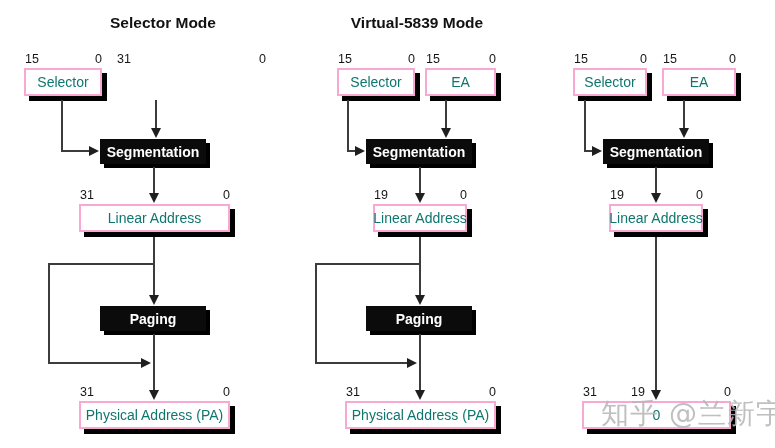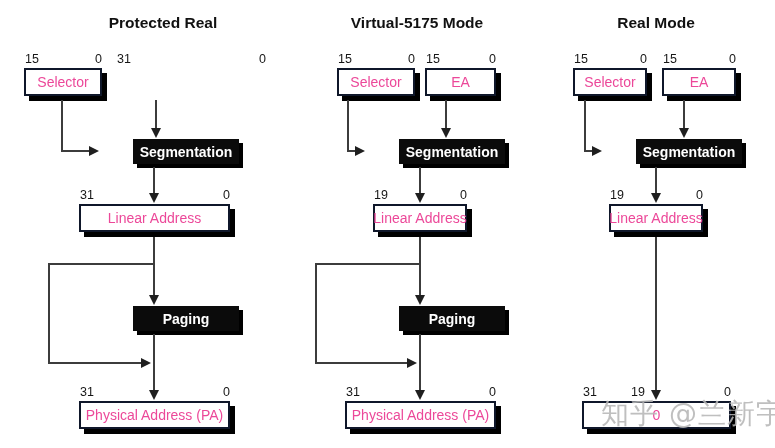--- a/index.html
+++ b/index.html
@@ -12,29 +12,29 @@
     font-size:15.5px; font-weight:bold; color:#111;
   }
   .bit {
     position:absolute; width:22px; font-size:12.5px; color:#161616;
     text-align:left; white-space:nowrap;
   }
   .bit-r { text-align:right; }
   .bit-c { text-align:center; }
   .wbox {
     position:absolute; box-sizing:border-box; background:#ffffff;
-    border:2px solid #0f172a; box-shadow:5px 5px 0 0 #000;
+    border:2px solid #f9a8d4; box-shadow:5px 5px 0 0 #000;
     display:flex; align-items:center; justify-content:center;
-    font-size:14px; color:#ec4899; white-space:nowrap;
+    font-size:14px; color:#0f766e; white-space:nowrap;
   }
   .bbox {
     position:absolute; box-sizing:border-box; background:#0b0b0b;
     box-shadow:4px 4px 0 0 #000;
     display:flex; align-items:center; justify-content:center;
-    font-size:14px; font-weight:bold; color:#ffffff; white-space:nowrap;margin-left:33px;
+    font-size:14px; font-weight:bold; color:#ffffff; white-space:nowrap;
   }
   .split { padding:0; }
   .cell { height:100%; display:flex; align-items:center; justify-content:center; }
   .cell-r { flex:1; border-left:2px solid #141414; }
   .vl { position:absolute; width:2px; background:#3c3c3c; }
   .hl { position:absolute; height:2px; background:#3c3c3c; }
   .ad {
     position:absolute; width:0; height:0;
     border-left:5px solid transparent; border-right:5px solid transparent;
     border-top:10px solid #1f1f1f;
@@ -48,21 +48,21 @@
     position:absolute; font-size:28px; color:#b7b7b7; opacity:0.88;
     letter-spacing:1px; white-space:nowrap; z-index:10;
     font-family:"DejaVu Sans", sans-serif;
   }
 </style>
 </head>
 <body>
 
 <div class="canvas">
 
-  <div class="title" style="left:63px;">Protected Real</div>
+  <div class="title" style="left:63px;">Selector Mode</div>
 
   <span class="bit" style="left:25px;top:52px;">15</span>
   <span class="bit bit-r" style="left:80px;top:52px;">0</span>
   <div class="wbox" style="left:24px;top:68px;width:78px;height:28px;">
     <span>Selector</span>
   </div>
 
   <span class="bit" style="left:117px;top:52px;">31</span>
   <span class="bit bit-r" style="left:244px;top:52px;">0</span>
 
@@ -98,21 +98,21 @@
 
   <div class="vl" style="left:153px;top:334px;height:57px;"></div>
   <div class="ad" style="left:149px;top:390px;"></div>
 
   <span class="bit" style="left:80px;top:385px;">31</span>
   <span class="bit bit-r" style="left:208px;top:385px;">0</span>
   <div class="wbox" style="left:79px;top:401px;width:151px;height:28px;">
     <span>Physical Address (PA)</span>
   </div>
 
-  <div class="title" style="left:317px;">Virtual-5175 Mode</div>
+  <div class="title" style="left:317px;">Virtual-5839 Mode</div>
 
   <span class="bit" style="left:338px;top:52px;">15</span>
   <span class="bit bit-r" style="left:393px;top:52px;">0</span>
   <div class="wbox" style="left:337px;top:68px;width:78px;height:28px;">
     <span>Selector</span>
   </div>
 
   <span class="bit" style="left:426px;top:52px;">15</span>
   <span class="bit bit-r" style="left:474px;top:52px;">0</span>
   <div class="wbox" style="left:425px;top:68px;width:71px;height:28px;">
@@ -151,21 +151,20 @@
 
   <div class="vl" style="left:419px;top:334px;height:57px;"></div>
   <div class="ad" style="left:415px;top:390px;"></div>
 
   <span class="bit" style="left:346px;top:385px;">31</span>
   <span class="bit bit-r" style="left:474px;top:385px;">0</span>
   <div class="wbox" style="left:345px;top:401px;width:151px;height:28px;">
     <span>Physical Address (PA)</span>
   </div>
 
-  <div class="title" style="left:556px;">Real Mode</div>
 
   <span class="bit" style="left:574px;top:52px;">15</span>
   <span class="bit bit-r" style="left:625px;top:52px;">0</span>
   <div class="wbox" style="left:573px;top:68px;width:74px;height:28px;">
     <span>Selector</span>
   </div>
 
   <span class="bit" style="left:663px;top:52px;">15</span>
   <span class="bit bit-r" style="left:714px;top:52px;">0</span>
   <div class="wbox" style="left:662px;top:68px;width:74px;height:28px;">

